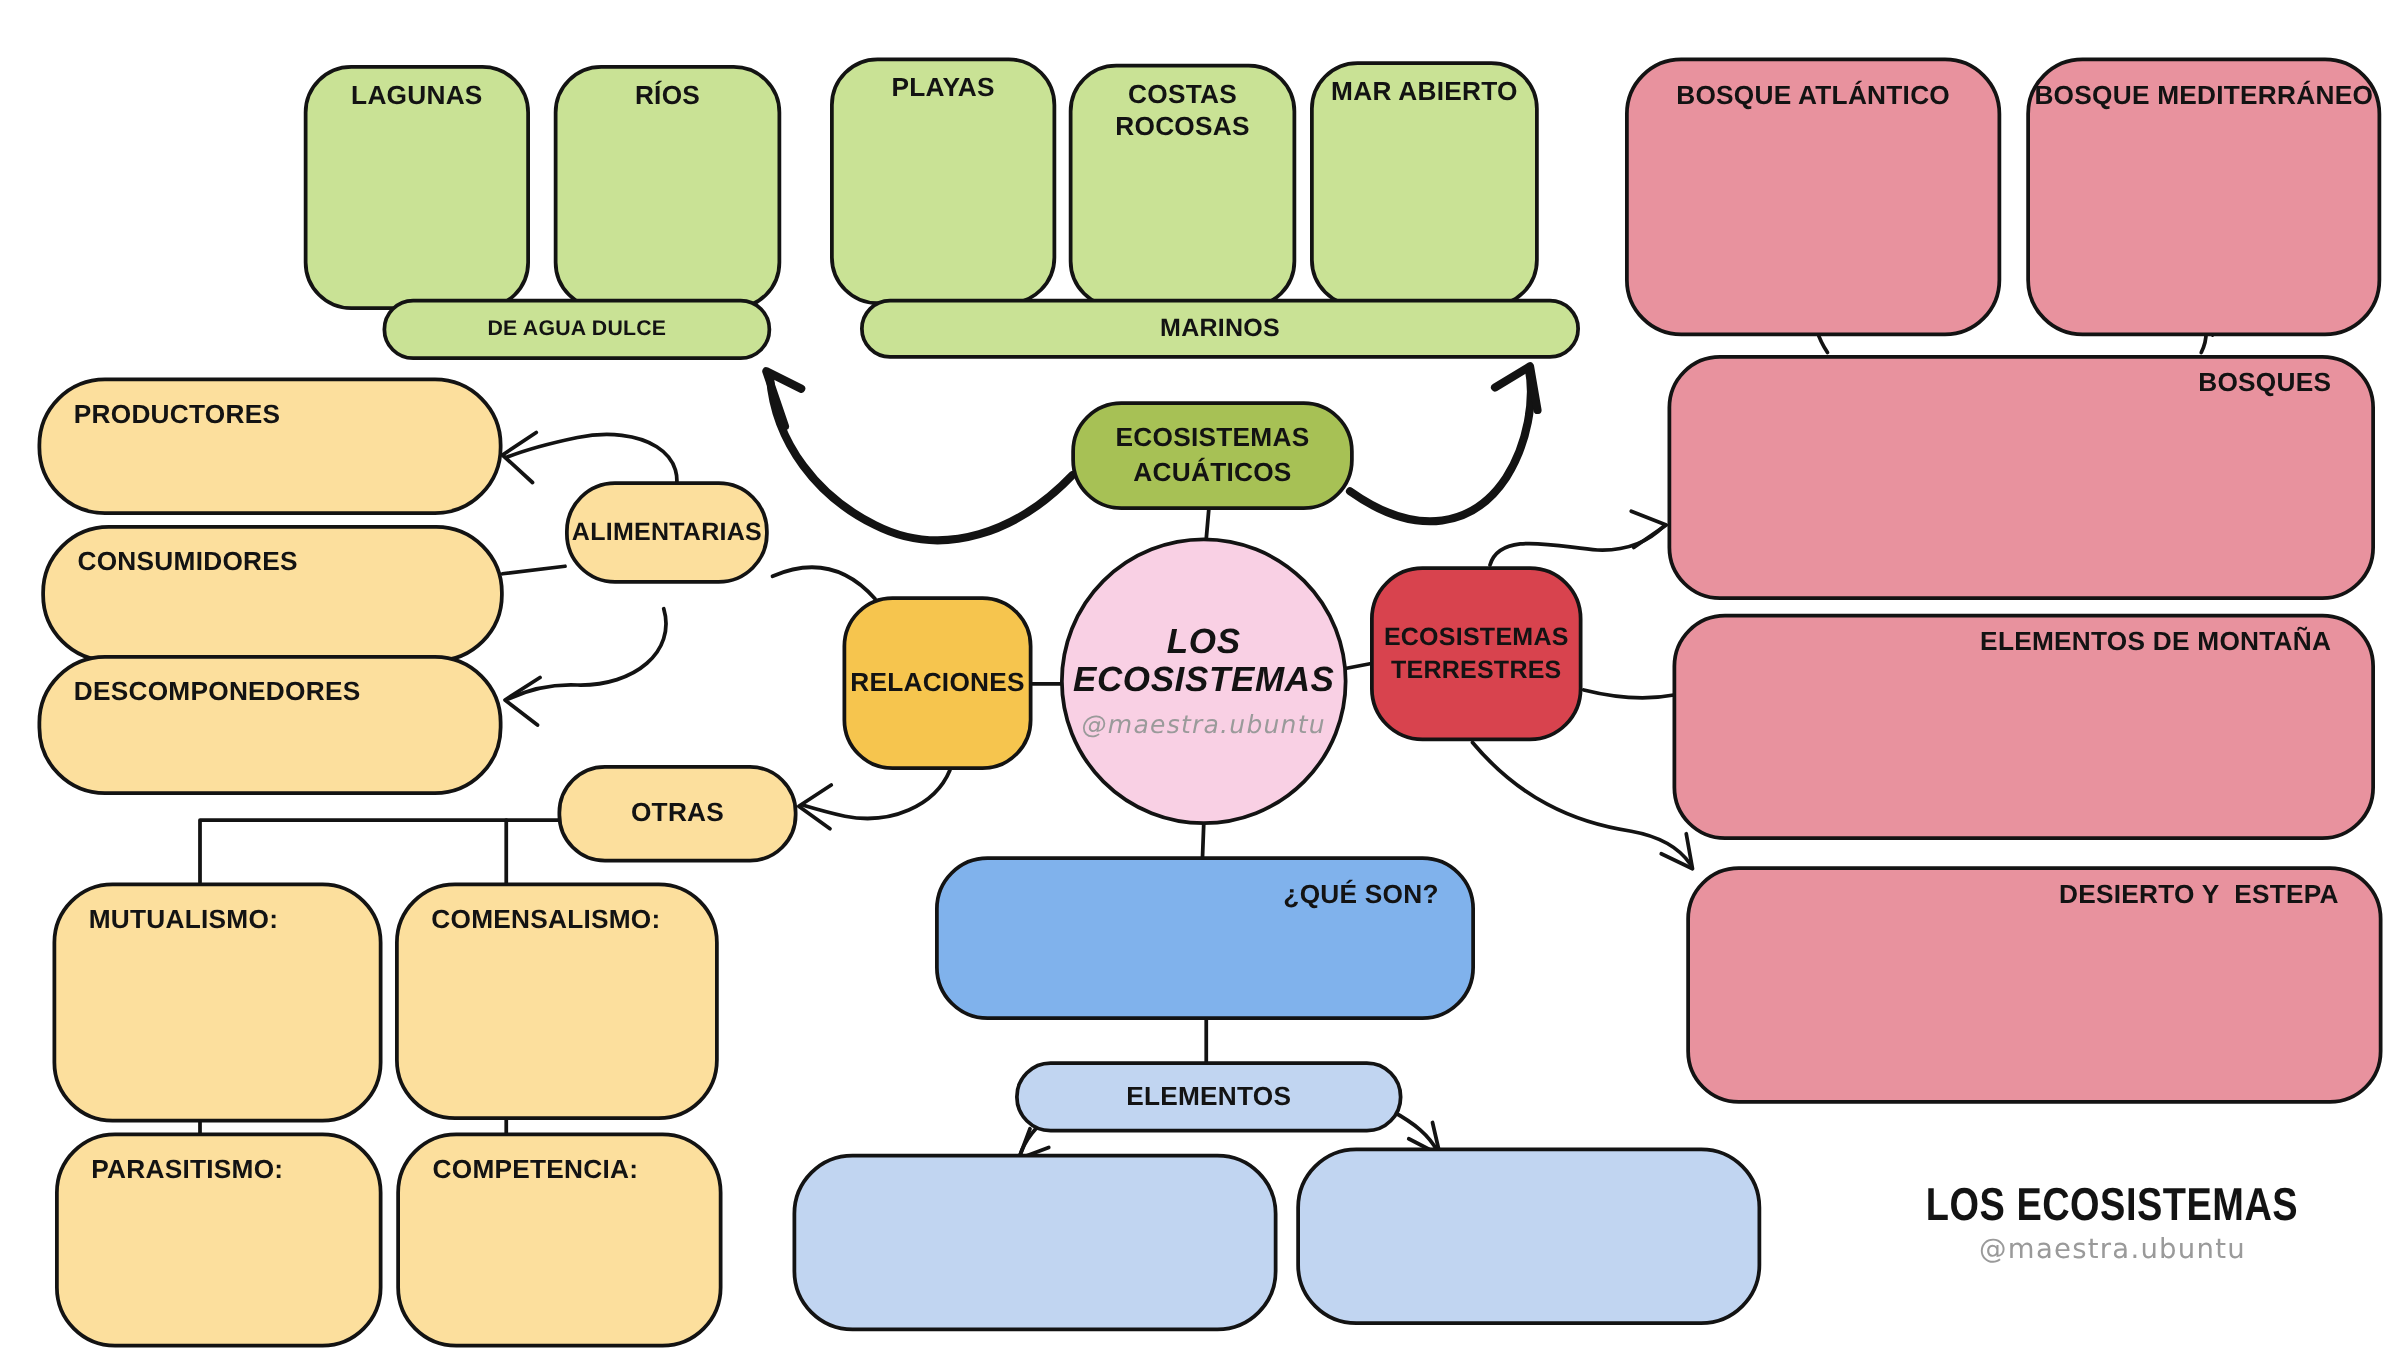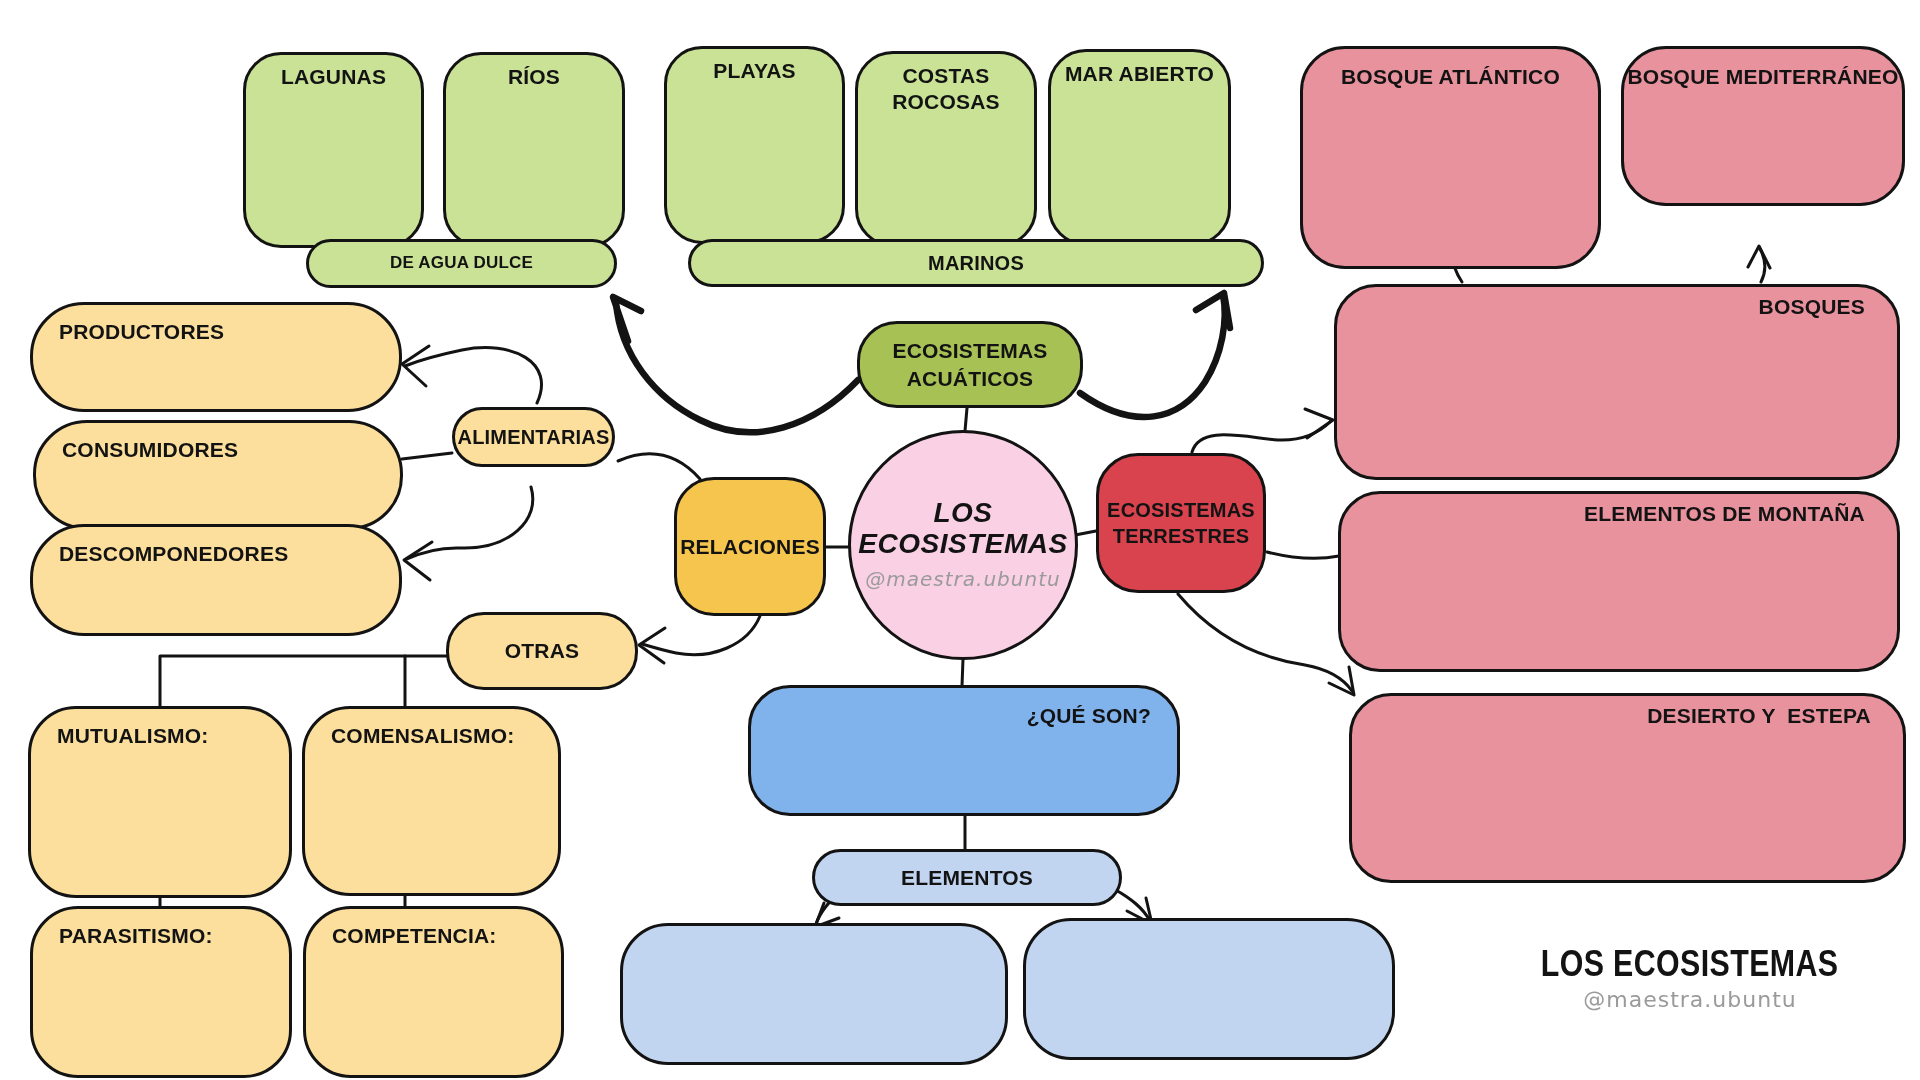--- a/index.html
+++ b/index.html
@@ -33,21 +33,21 @@
   .green{background:var(--green_light);}
   .olive{background:var(--green_dark);}
   .rose{background:var(--rose);}
   .red{background:var(--red);}
   .pinkc{background:var(--pink);}
   .yellow{background:var(--yellow);}
   .orange{background:var(--orange);}
   .blue{background:var(--blue);}
   .lblue{background:var(--blue_light);}
   .r38{border-radius:38px;} .r45{border-radius:45px;} .r40{border-radius:40px;}
-  .r42{border-radius:42px;} .r48{border-radius:48px;} .r54{border-radius:54px;}
+  .r42{border-radius:42px;} .r48{border-radius:48px;margin-left:14px;} .r54{border-radius:54px;}
   .capsule{border-radius:999px;}
   .circle{border-radius:50%;font-style:italic;}
   .watermark{
     font-family:"DejaVu Sans",sans-serif;
     color:var(--watermark_gray);
     font-weight:400;
     letter-spacing:1px;
   }
   .circle .t{font-size:28px;font-weight:700;line-height:1.1;letter-spacing:.5px;}
   .circle .watermark{font-size:20px;margin-top:6px;}
@@ -148,21 +148,21 @@
 </div>
 
 <div class="node red r42 center" style="left:1096px;top:453px;width:170px;height:140px;">
   <div class="lbl" style="font-size:20px;">ECOSISTEMAS</div>
   <div class="lbl" style="font-size:20px;">TERRESTRES</div>
 </div>
 
 <div class="node rose r45 top-center" style="left:1300px;top:22px;width:301px;height:223px;padding-top:15px;">
   <div class="lbl">BOSQUE ATLÁNTICO</div>
 </div>
-<div class="node rose r45 top-center" style="left:1621px;top:22px;width:284px;height:160px;padding-top:15px;">
+<div class="node rose r45 top-center" style="left:1621px;top:22px;width:284px;height:223px;padding-top:15px;">
   <div class="lbl">BOSQUE MEDITERRÁNEO</div>
 </div>
 <div class="node rose r42 top-right" style="left:1334px;top:284px;width:566px;height:196px;">
   <div class="lbl">BOSQUES</div>
 </div>
 <div class="node rose r42 top-right" style="left:1338px;top:491px;width:562px;height:181px;">
   <div class="lbl">ELEMENTOS DE MONTAÑA</div>
 </div>
 <div class="node rose r42 top-right" style="left:1349px;top:693px;width:557px;height:190px;">
   <div class="lbl ws-pre">DESIERTO Y  ESTEPA</div>
@@ -170,21 +170,21 @@
 
 <div class="node yellow r54 top-left" style="left:30px;top:302px;width:372px;height:110px;">
   <div class="lbl">PRODUCTORES</div>
 </div>
 <div class="node yellow r54 top-left" style="left:33px;top:420px;width:370px;height:110px;">
   <div class="lbl">CONSUMIDORES</div>
 </div>
 <div class="node yellow r54 top-left" style="left:30px;top:524px;width:372px;height:112px;">
   <div class="lbl">DESCOMPONEDORES</div>
 </div>
-<div class="node yellow r40 center" style="left:452px;top:407px;width:163px;height:60px;">
+<div class="node yellow r40 center" style="left:452px;top:385px;width:163px;height:82px;">
   <div class="lbl" style="font-size:20px;">ALIMENTARIAS</div>
 </div>
 <div class="node yellow r38 center" style="left:446px;top:612px;width:192px;height:78px;">
   <div class="lbl">OTRAS</div>
 </div>
 
 <div class="node yellow r48 top-left" style="left:28px;top:706px;width:264px;height:192px;">
   <div class="lbl">MUTUALISMO:</div>
 </div>
 <div class="node yellow r48 top-left" style="left:302px;top:706px;width:259px;height:190px;">

